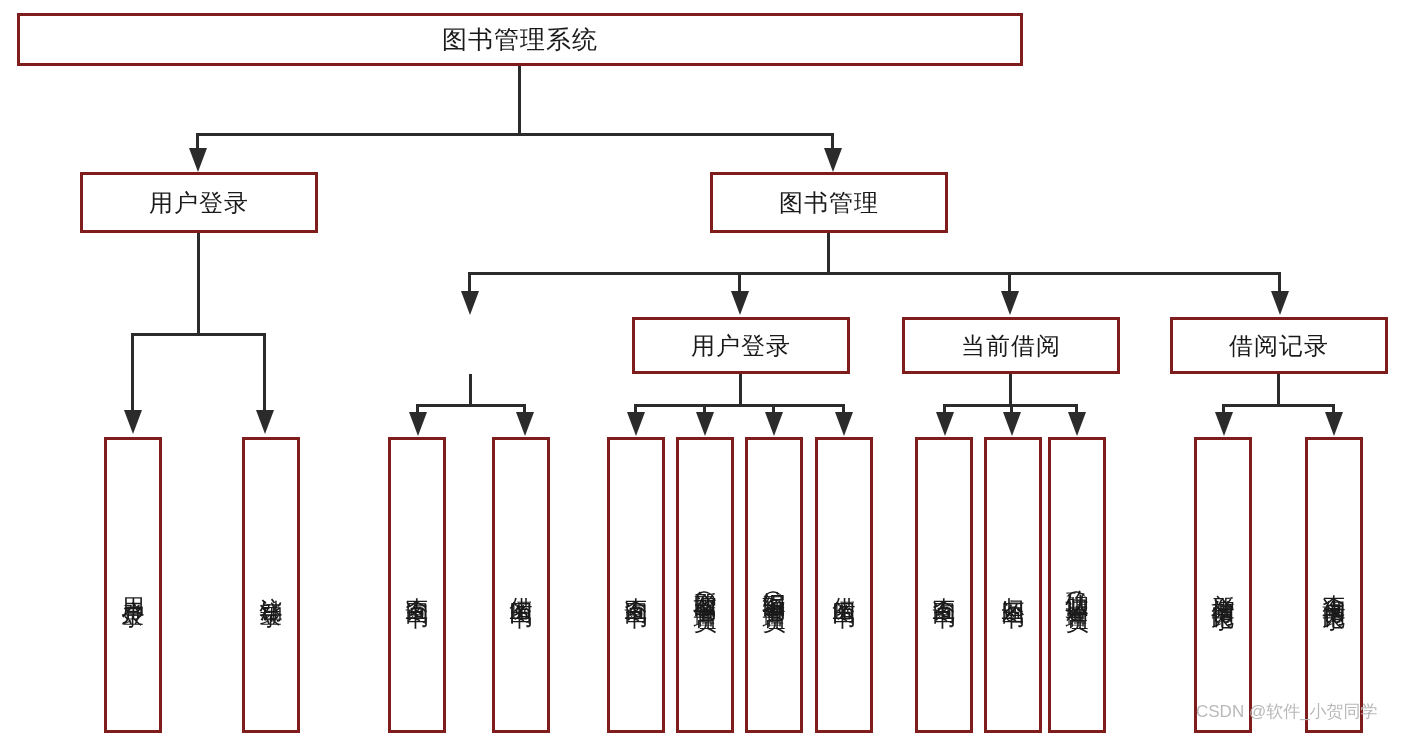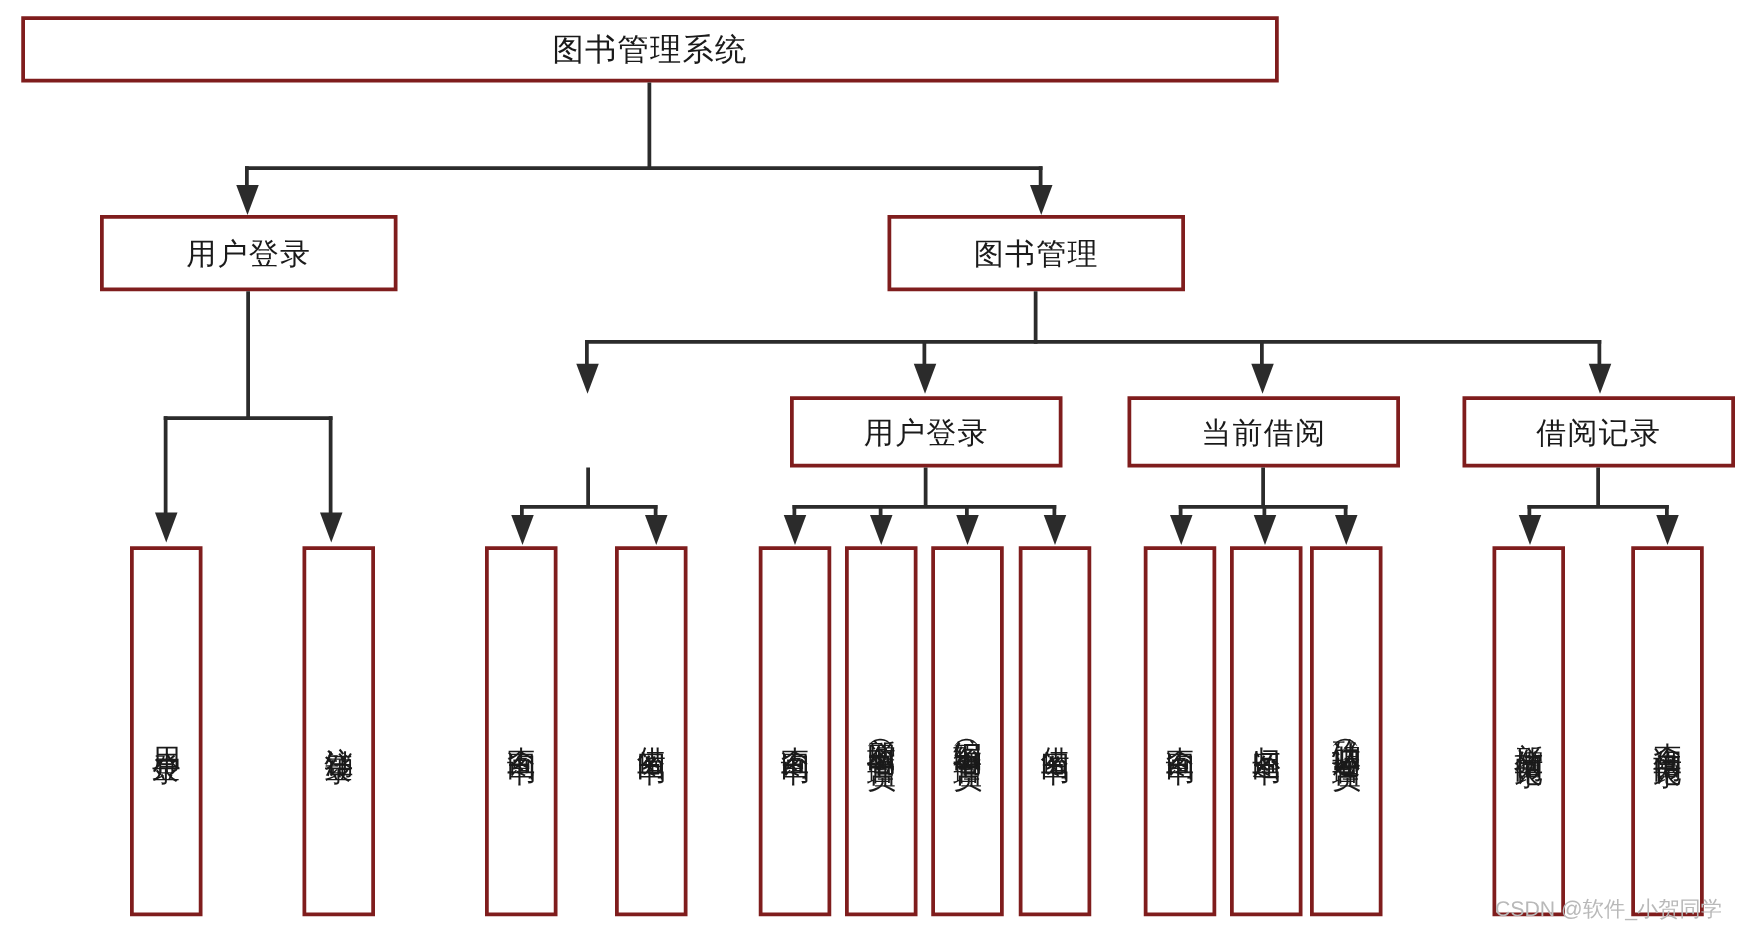--- a/index.html
+++ b/index.html
@@ -201,15 +201,15 @@
     <span class="vtext">确认归还（管理员）</span>
   </div>
 
   <div class="node v" style="left:1194px; top:437px; width:58px; height:296px;">
     <span class="vtext">新增借阅记录</span>
   </div>
   <div class="node v" style="left:1305px; top:437px; width:58px; height:296px;">
     <span class="vtext">查询借阅记录</span>
   </div>
 
-  <div class="watermark" style="left:1196px; top:716px;">CSDN @软件_小贺同学</div>
+  <div class="watermark" style="left:1196px; top:700px;">CSDN @软件_小贺同学</div>
 
 </div>
 
 </body></html>

